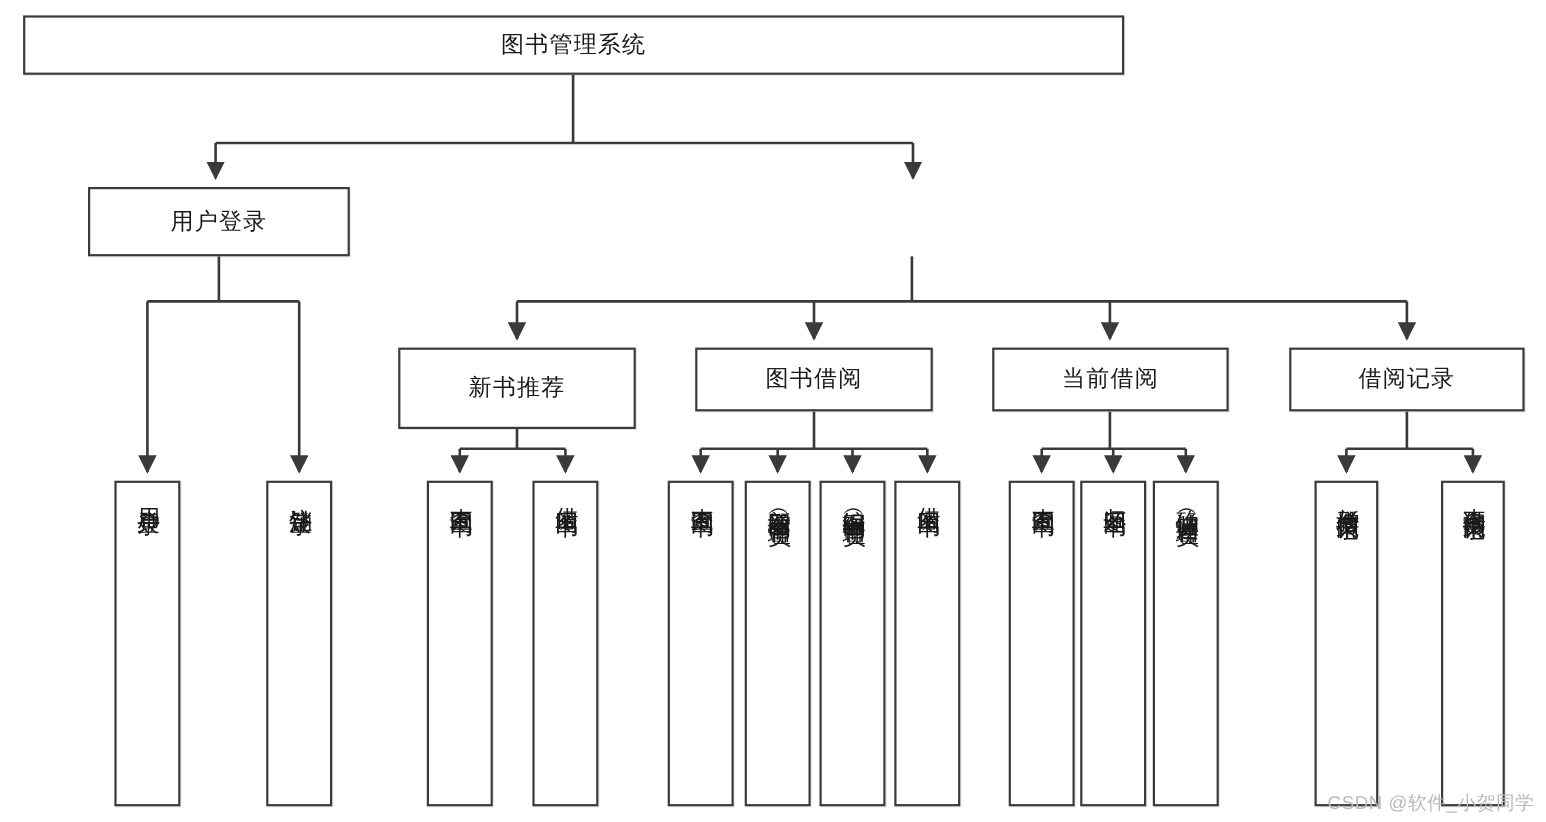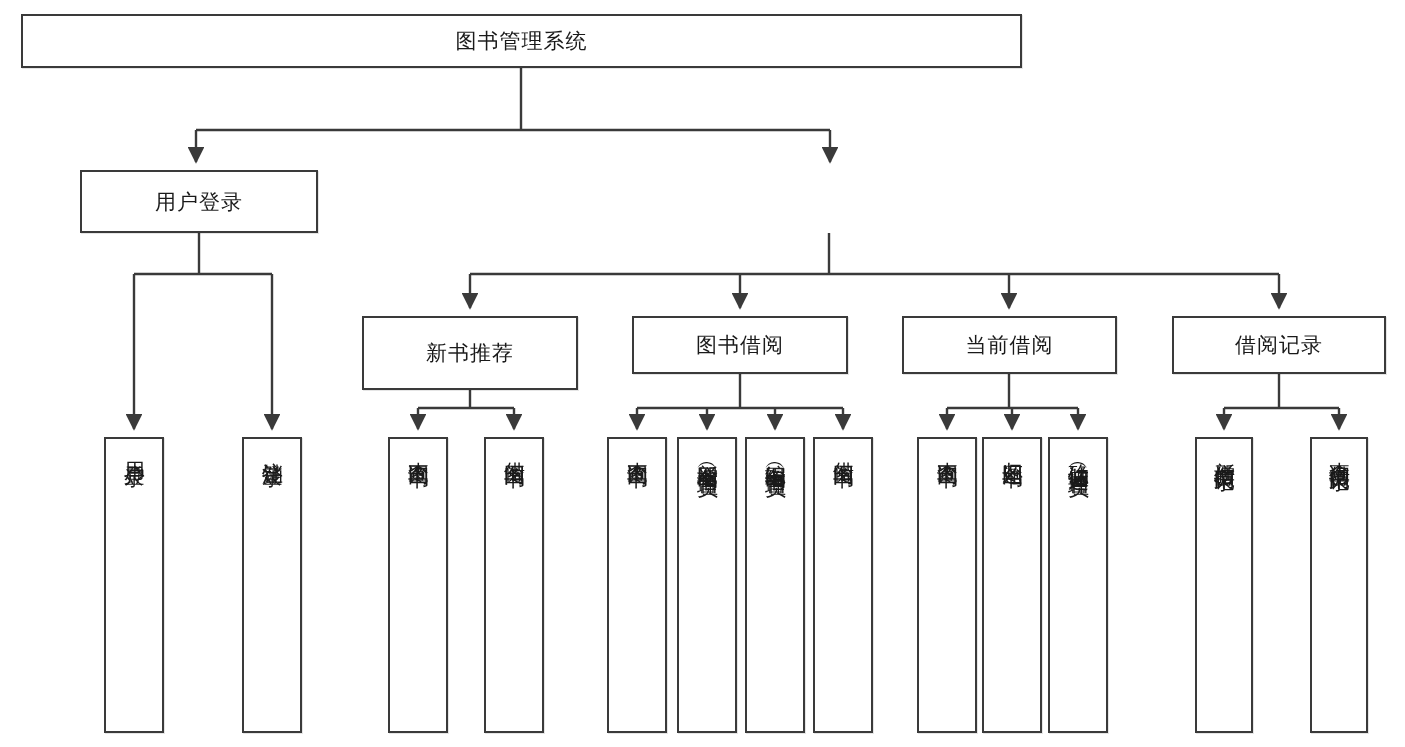--- a/index.html
+++ b/index.html
@@ -185,14 +185,15 @@
     <span class="vtext tall">确认归还（管理员）</span>
   </div>
 
   <div class="node leaf" style="left:1195px; top:437px; width:58px; height:296px;">
     <span class="vtext">新增借阅记录</span>
   </div>
   <div class="node leaf" style="left:1310px; top:437px; width:58px; height:296px;">
     <span class="vtext">查询借阅记录</span>
   </div>
 
+  <div id="watermark">CSDN @软件_小贺同学</div>
 
 </div>
 
 </body></html>

